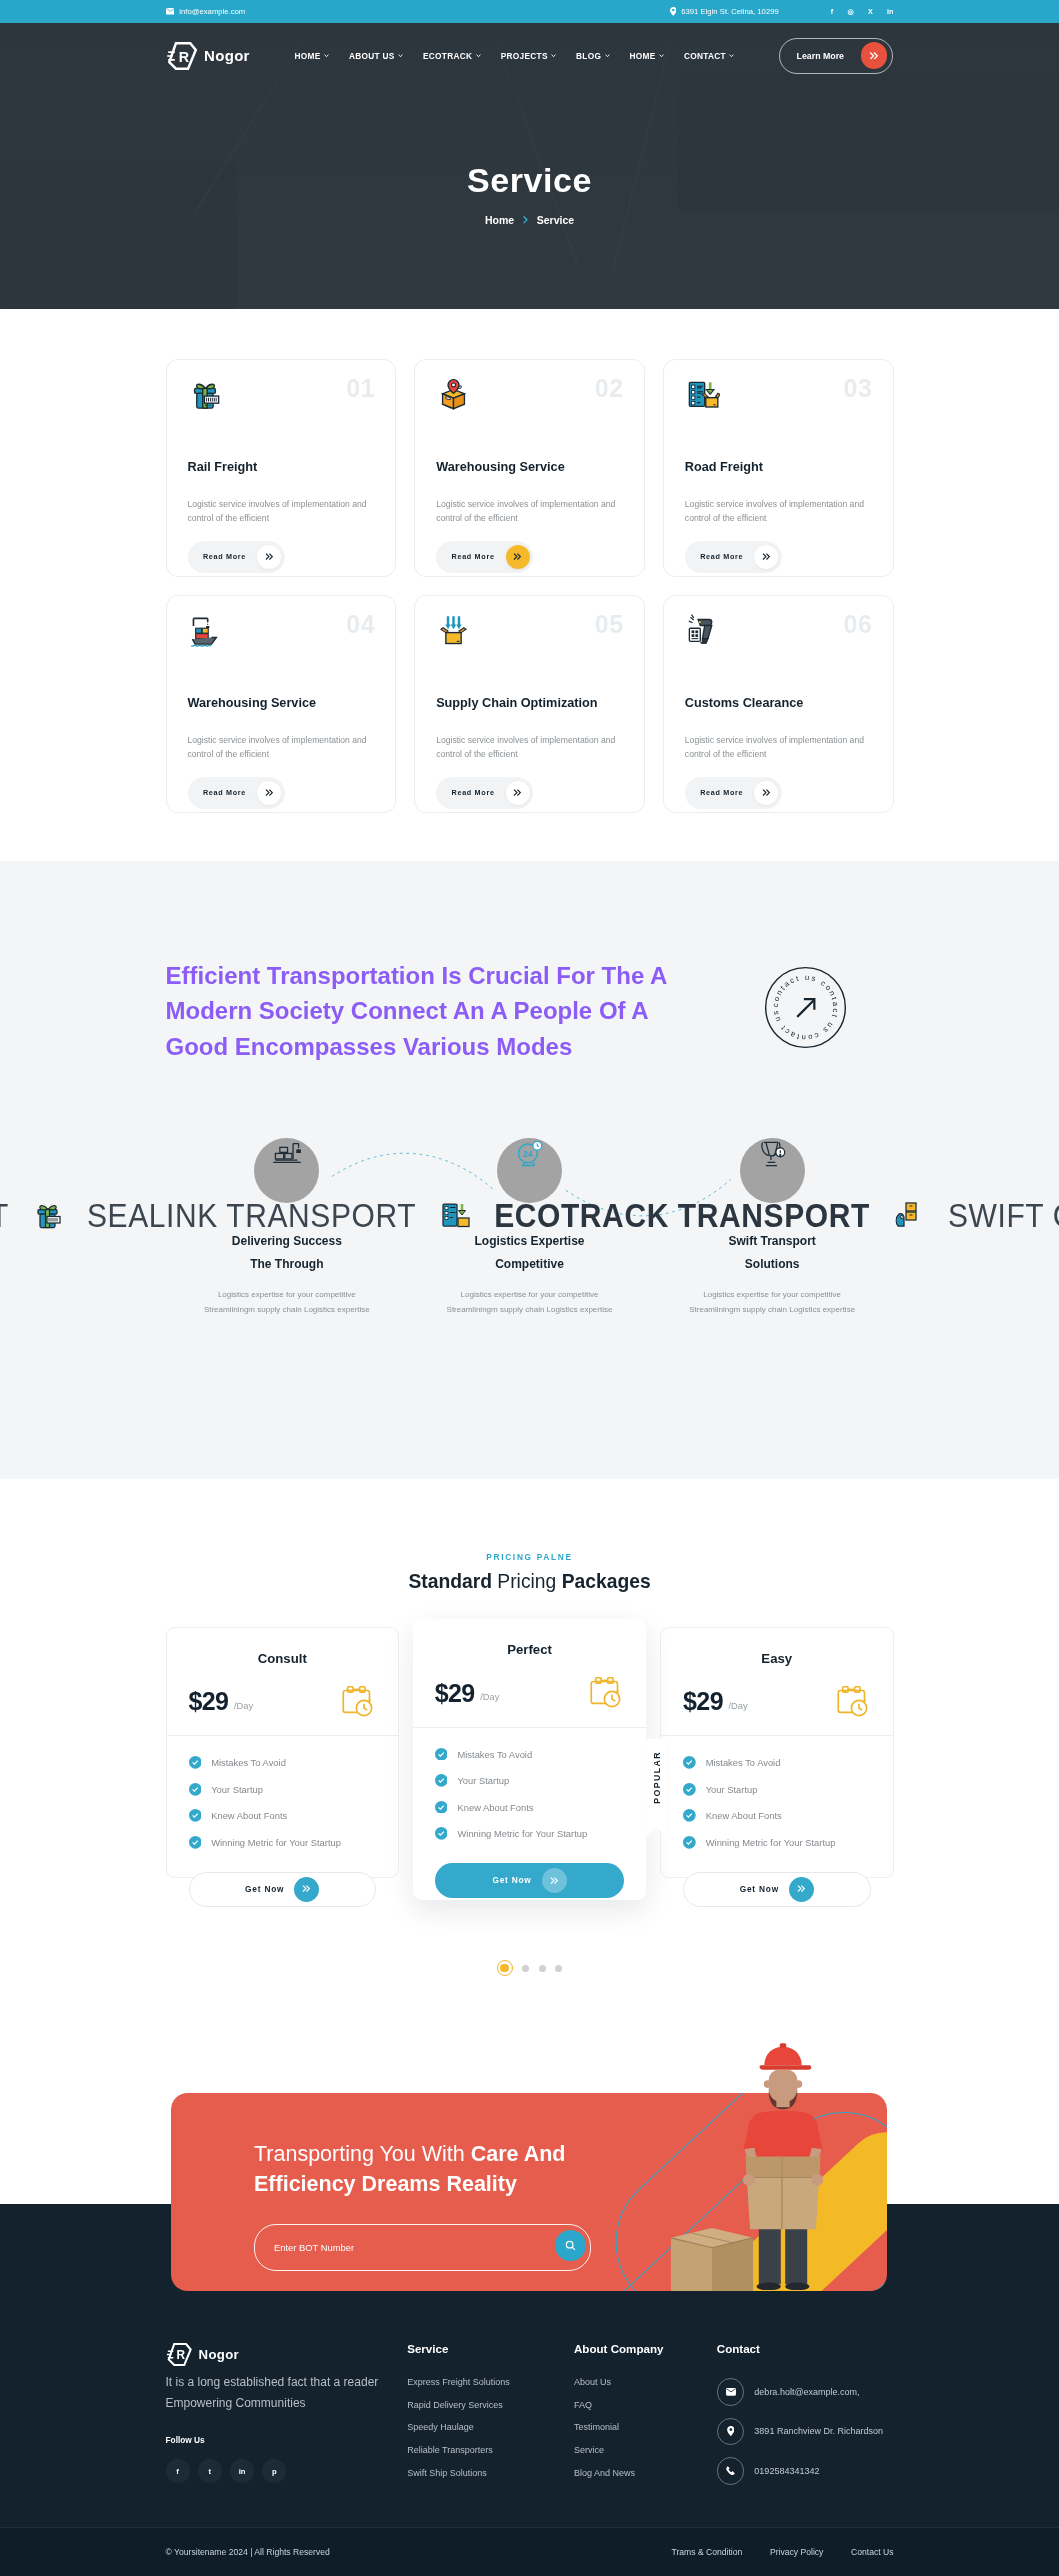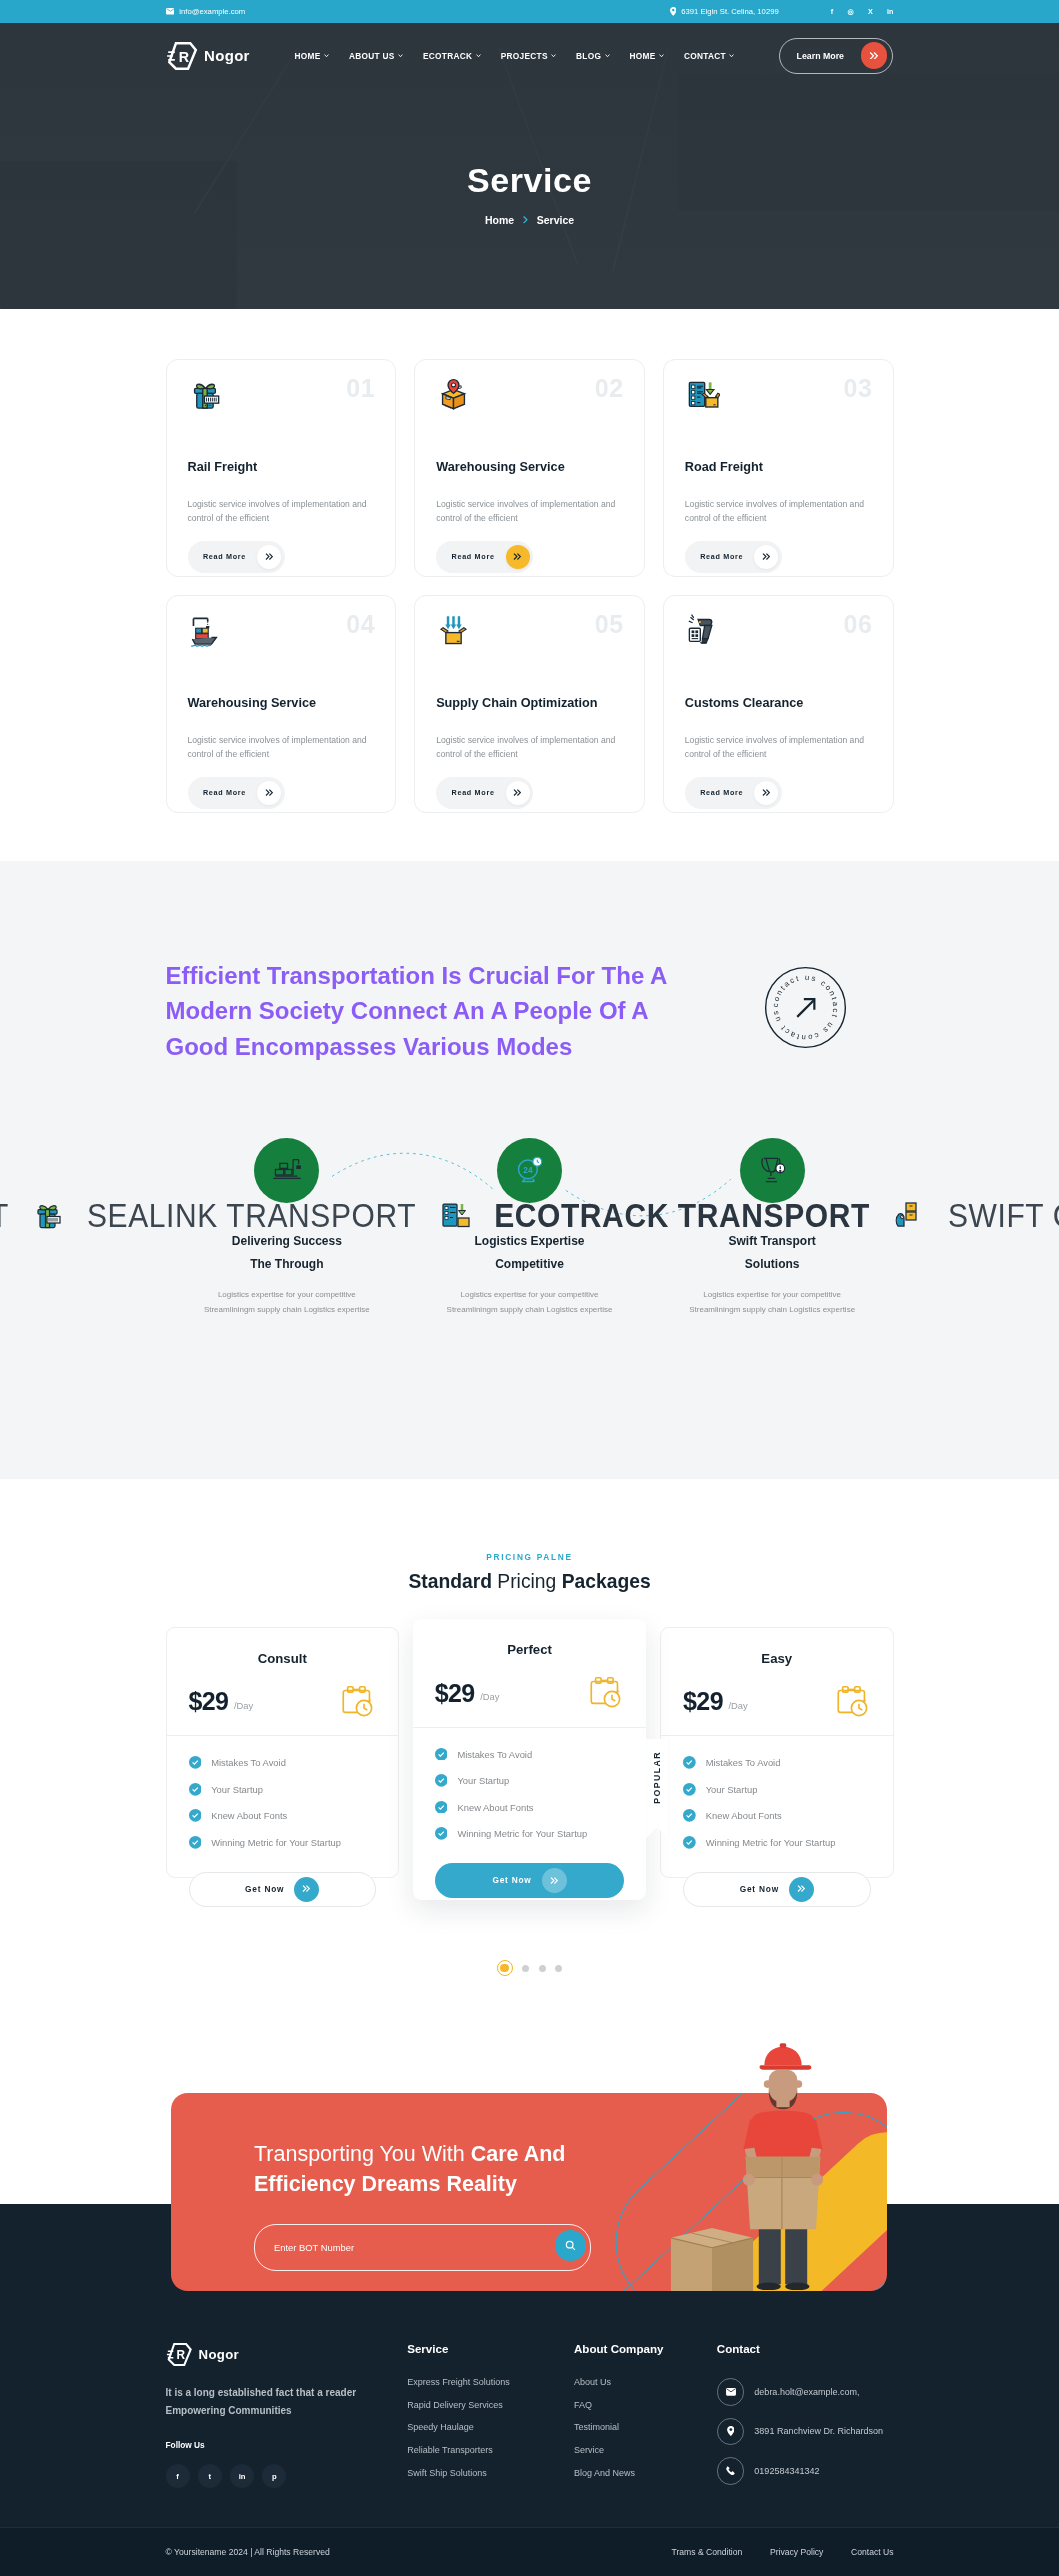--- a/index.html
+++ b/index.html
@@ -45,21 +45,21 @@
   .readmore{margin-top:14.3px;display:inline-flex;align-items:center;gap:11px;background:#f2f3f4;border:none;border-radius:16.6px;height:32px;padding:0 3.9px 0 15.4px;font-family:inherit;font-size:7.2px;font-weight:700;letter-spacing:0.7px;color:#13222e;cursor:pointer}
   .rm-circle{width:24px;height:24px;border-radius:50%;background:#fff;display:flex;align-items:center;justify-content:center;box-shadow:0 1.1px 3.3px rgba(0,0,0,.06)}
   .rm-circle.yellow{background:#f6b929}
   
   .about{background:#f4f5f6;height:618px;padding-top:97px;position:relative}
   .about-head{display:flex;align-items:flex-start}
   .about-title{font-size:24px;font-weight:700;line-height:1.47;color:#8b5cf6}
   .badge-wrap{margin-left:auto;margin-right:47px;margin-top:8.3px}
   .features{position:relative;margin-top:74px}
   .feat-row{display:grid;grid-template-columns:repeat(3,1fr);text-align:center}
-  .feat-circle{width:65px;height:65px;border-radius:50%;background:#15803d;margin:0 auto;display:flex;align-items:center;justify-content:center}
+  .feat-circle{width:65px;height:65px;border-radius:50%;background:#a3a3a3;margin:0 auto;display:flex;justify-content:center}
   .feat-title{margin-top:27.6px;font-size:12px;font-weight:700;line-height:1.9;color:#16242f}
   .feat-desc{margin-top:12px;font-size:8px;line-height:1.85;color:#8a9094}
   .connectors{position:absolute;top:0;left:0;width:728px;height:88px;pointer-events:none}
   
   .marquee{background:#f4f5f6;height:0;position:relative}
   .marquee-band{position:absolute;top:-119px;left:0;width:1059px;overflow:hidden;white-space:nowrap}
   .marquee-inner{display:inline-flex;align-items:center;gap:23px;margin-left:-10px}
   .mq-text{font-size:30px;letter-spacing:0.6px;color:#3c4650;font-weight:400;transform:scaleY(1.12)}
   .mq-text.bold{font-weight:800;color:#2b3640}
   .mq-icon{width:32px;height:32px;flex:none}
@@ -107,21 +107,21 @@
   .cta-man{position:absolute;left:546px;top:-51px;z-index:2}
   .cta-smallbox{position:absolute;left:494px;bottom:0;z-index:1}
   
   .footer{background:#14222e;height:237px;background-image:repeating-linear-gradient(115deg,transparent 0 39px,rgba(255,255,255,.045) 39px 39px);}
   .footer .container{display:flex;padding-top:52px}
   .f-col1{width:221px}
   .f-col2{width:166px;padding-left:21px}
   .f-col3{width:143px;padding-left:22px}
   .f-col4{width:199px;padding-left:22px}
   .f-brand{display:flex;align-items:center;gap:6.6px;color:#fff}
-  .f-about{margin-top:17px;font-size:10px;line-height:1.75;color:#b7bfc6;font-weight:700}
+  .f-about{margin-top:5px;font-size:12px;line-height:1.75;color:#b7bfc6;font-weight:400}
   .f-follow{margin-top:21px;font-size:8.3px;font-weight:700;color:#fff}
   .f-socials{margin-top:14.3px;display:flex;gap:8.3px}
   .f-soc{width:24px;height:24px;border-radius:50%;background:#1d2b38;color:#fff;display:flex;align-items:center;justify-content:center;font-size:7.7px;font-weight:700;cursor:pointer}
   .f-head{font-size:11.6px;font-weight:700;color:#fff}
   .f-links{margin-top:22px;display:flex;flex-direction:column;gap:12.7px}
   .f-link{font-size:9px;color:#b7bfc6;font-weight:300;cursor:pointer}
   .f-contact{margin-top:23px;display:flex;flex-direction:column;gap:12px}
   .f-crow{display:flex;align-items:center;gap:10px;color:#c3cad0;font-size:9px;font-weight:300}
   .f-cicon{width:27.6px;height:27.6px;flex:none;border-radius:50%;border:0.6px solid rgba(255,255,255,.35);display:flex;align-items:center;justify-content:center}
   

